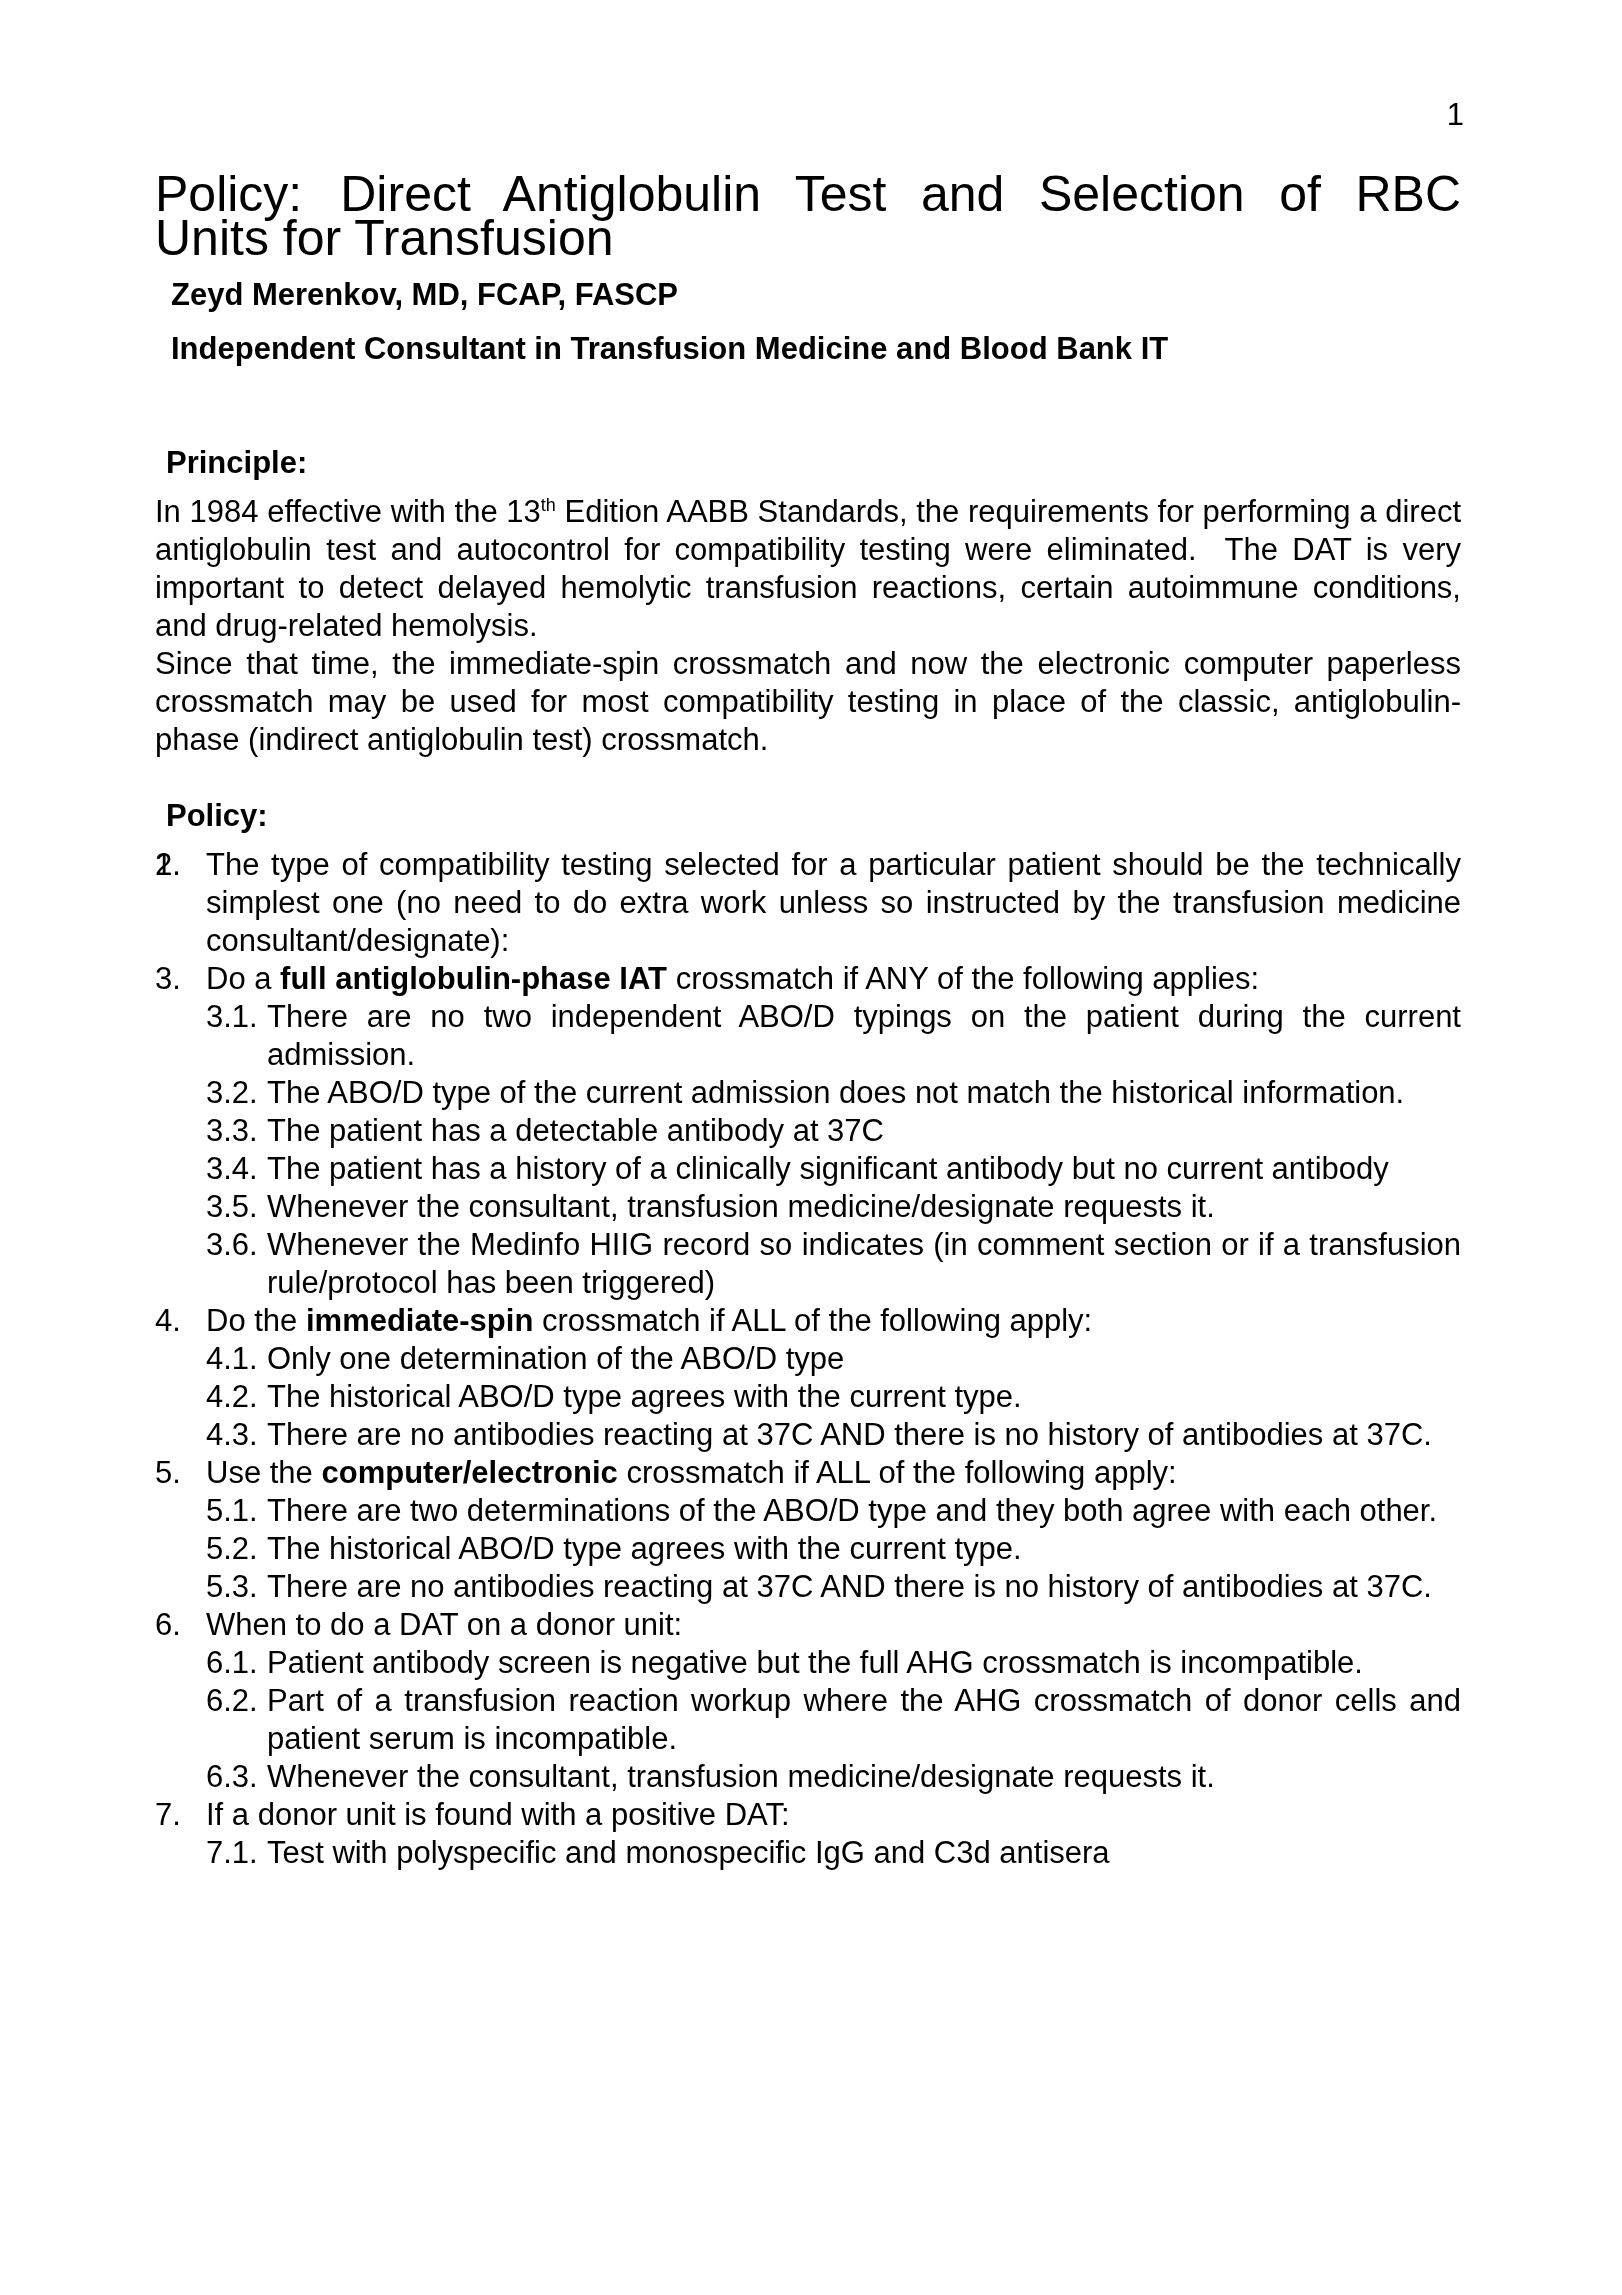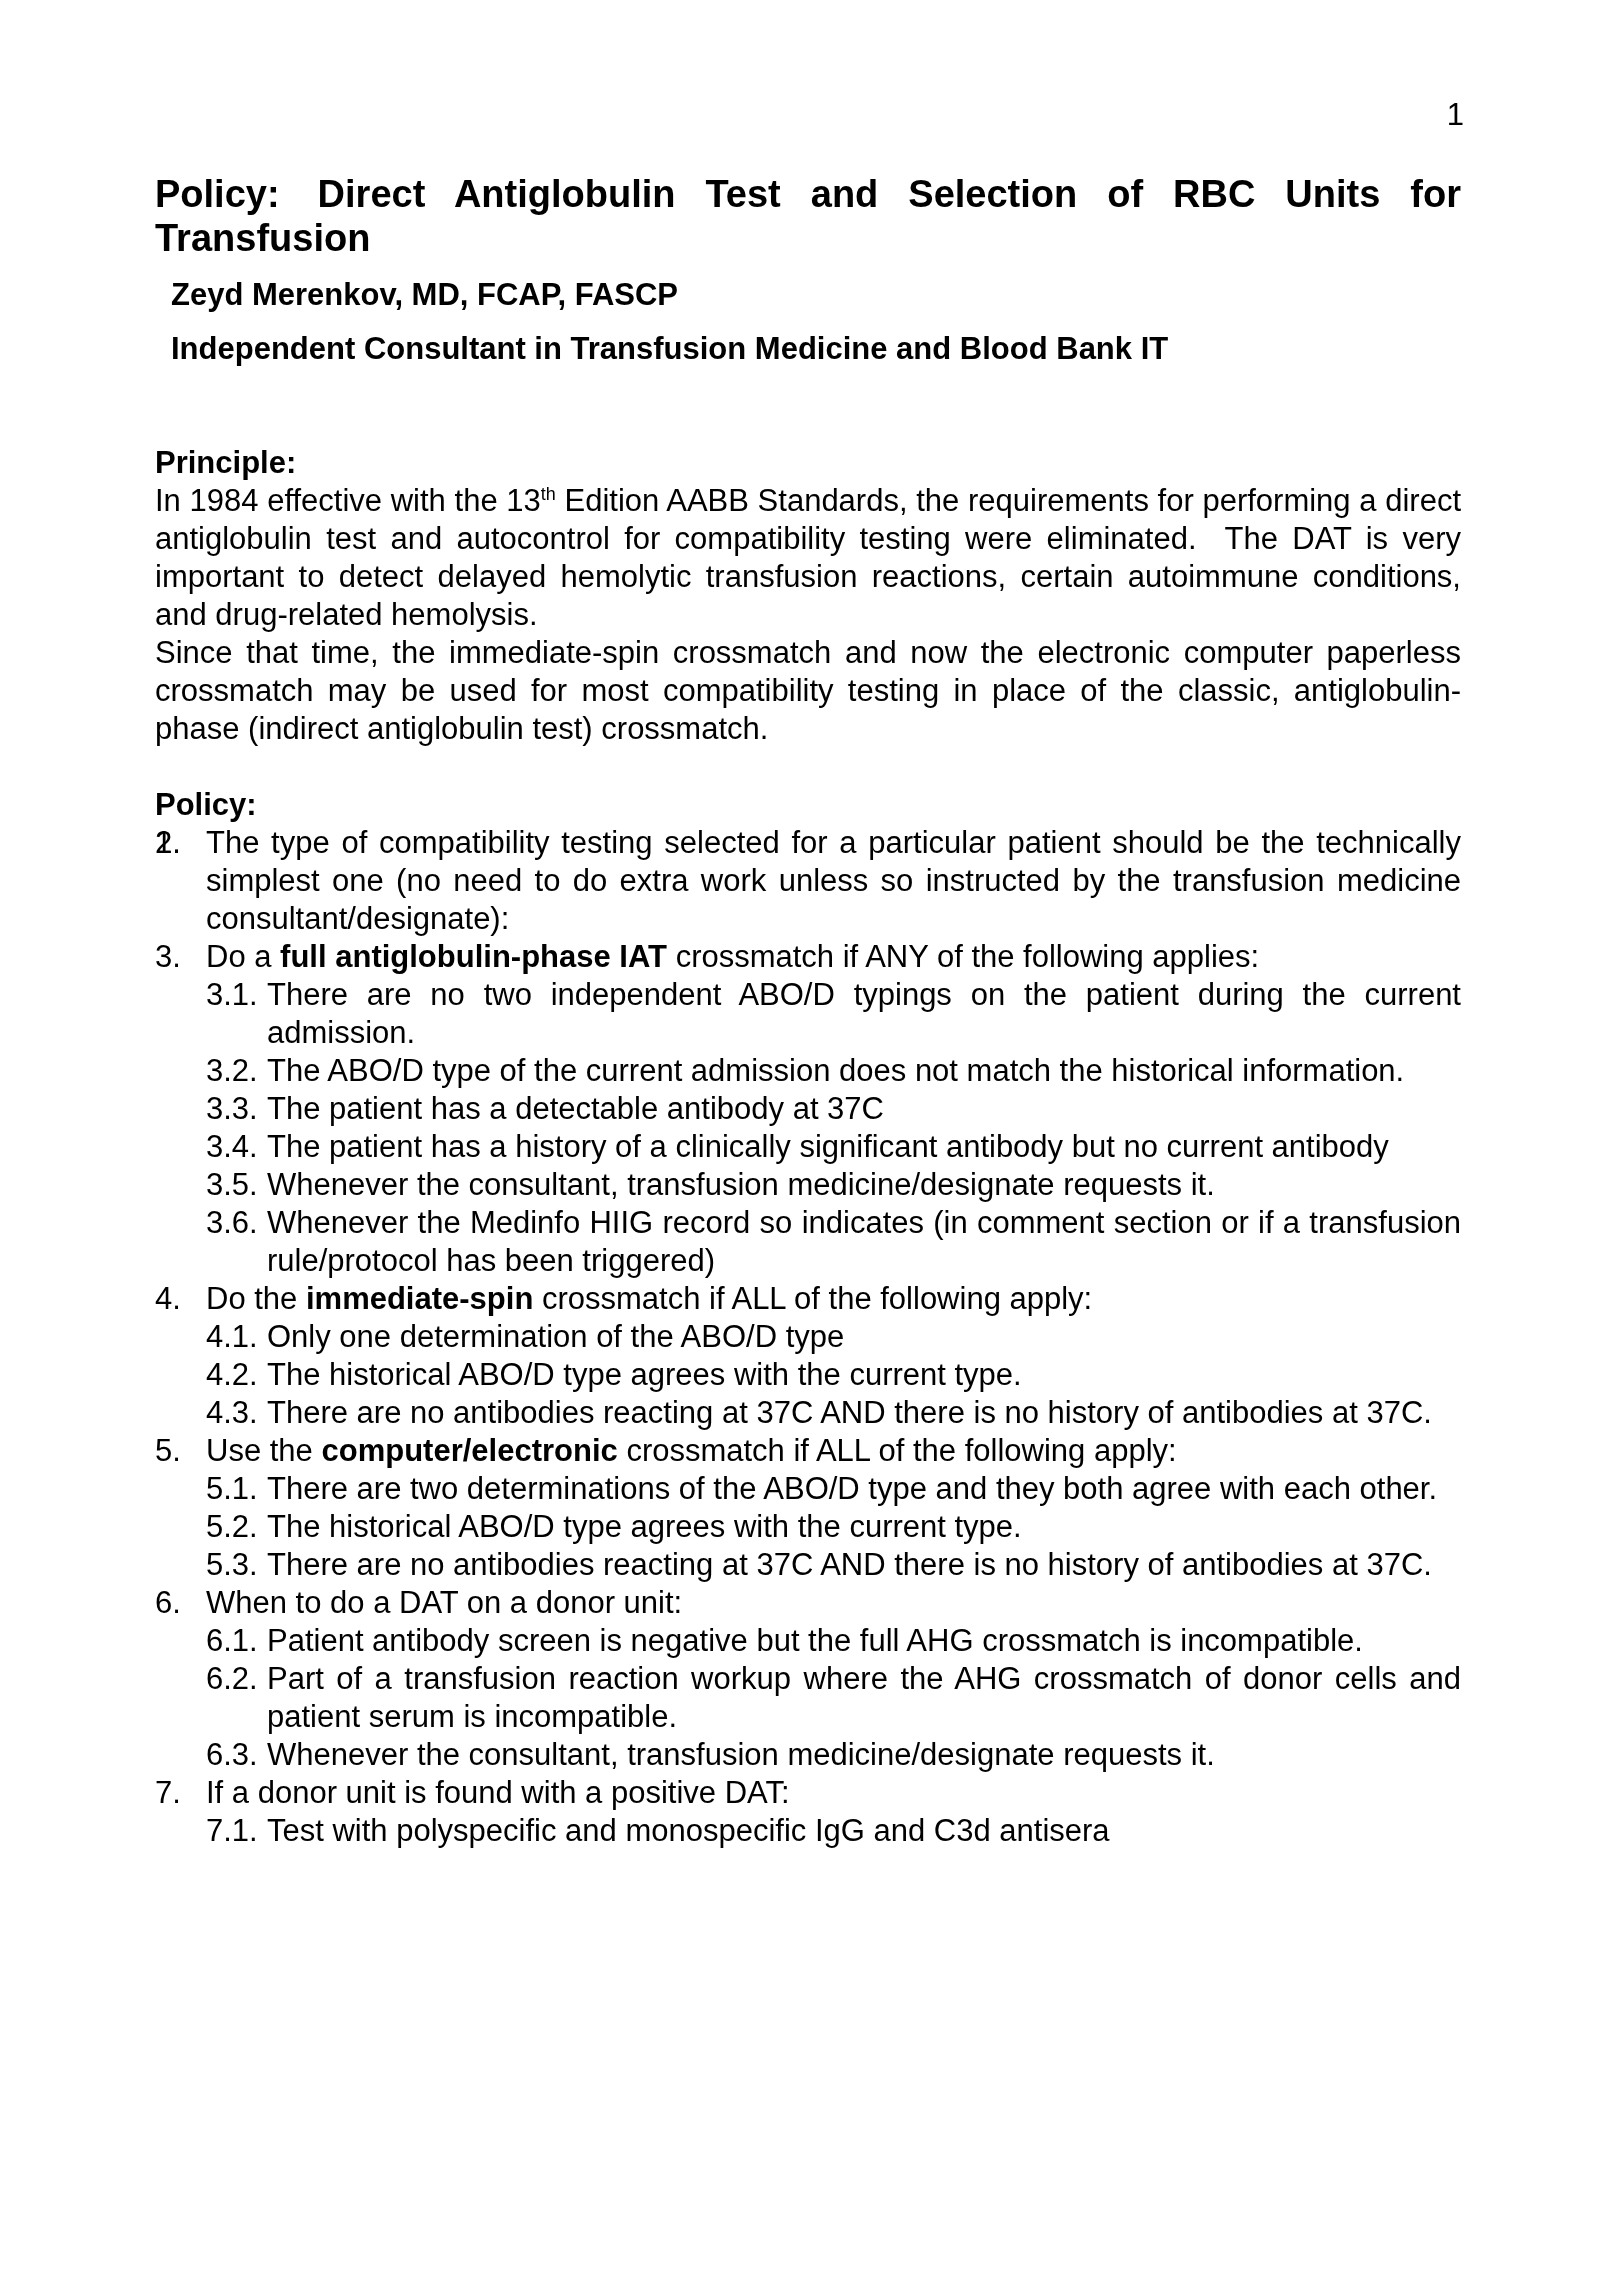--- a/index.html
+++ b/index.html
@@ -19,38 +19,38 @@
     font-size: 31px;
     line-height: 38px;
   }
   .content {
     position: absolute;
     left: 155px;
     right: 161px;
     top: 0;
   }
   .title {
-    font-size: 38px;
+    font-size: 50px;
     line-height: 44px;
-    font-weight: bold;
+    font-weight: normal;
     text-align: justify;
     margin: 172px 0 0 0;
   }
   .tab-gap { display: inline-block; width: 38px; }
   .byline {
     font-size: 31px;
     line-height: 38px;
     font-weight: bold;
     margin: 16px;
   }
   .heading {
     font-size: 31px;
     line-height: 38px;
     font-weight: bold;
-    margin: 0;
+    margin: 11px;
   }
   .first-heading { margin-top: 76px; }
   .spaced { margin-top: 38px; }
   .para {
     font-size: 31px;
     line-height: 38px;
     margin: 0;
     text-align: justify;
   }
   sup {

